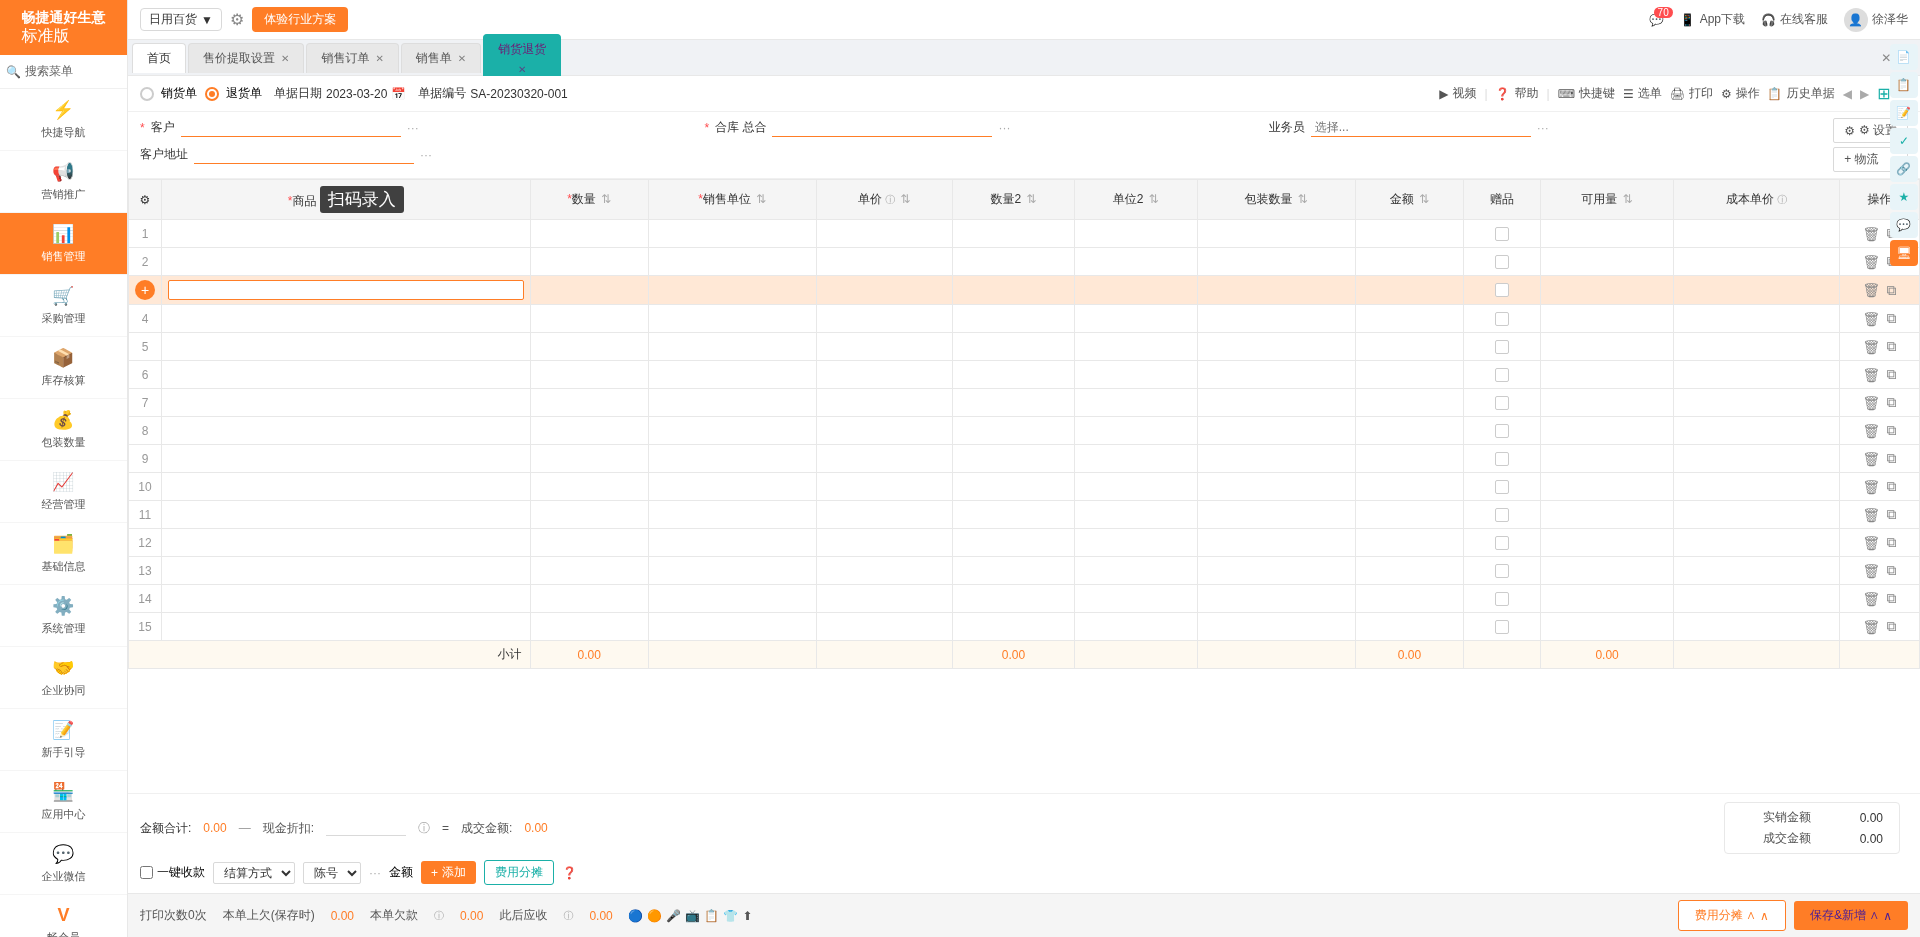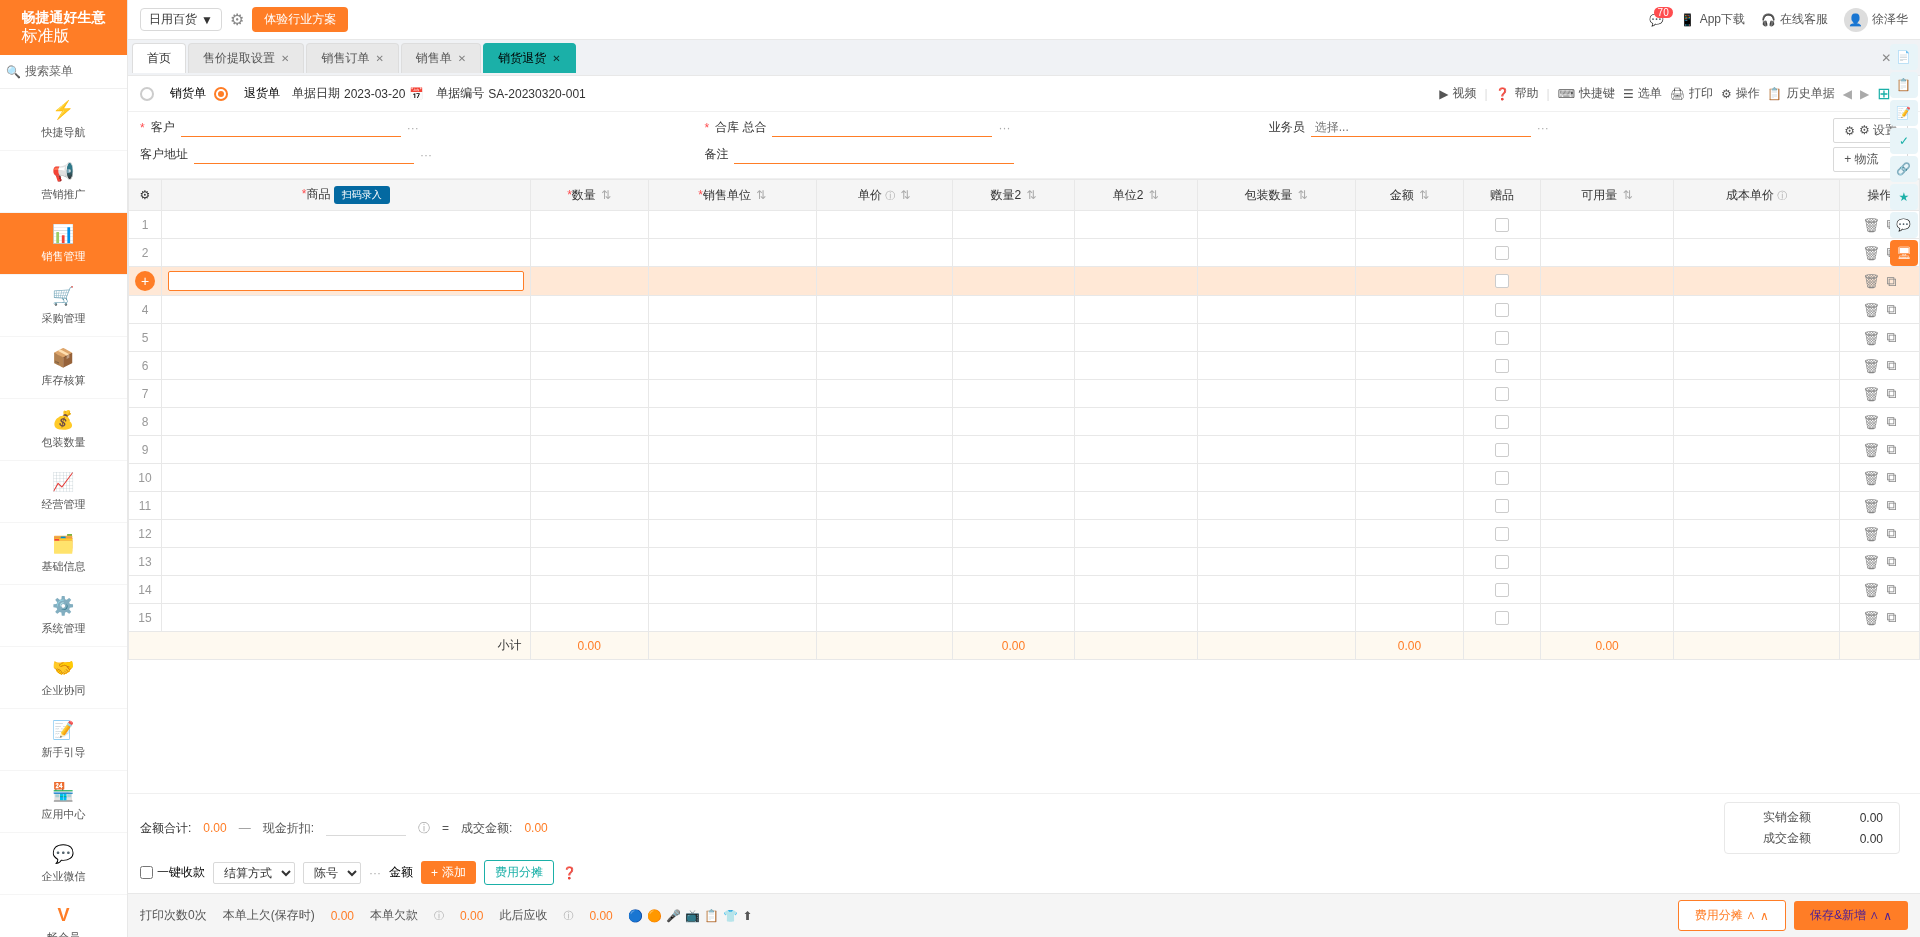--- a/index.html
+++ b/index.html
@@ -67,39 +67,39 @@
       background: #f0f2f5; display: flex; align-items: center;
       border-bottom: 1px solid #e8e8e8; height: 36px; padding: 0 4px;
       gap: 2px;
     }
     .tab {
       padding: 6px 14px; cursor: pointer; border-radius: 4px 4px 0 0;
       display: flex; align-items: center; gap: 6px; font-size: 12px;
       background: #e8e8e8; color: #555; border: 1px solid #ddd; border-bottom: none;
     }
     .tab.active {
-      background: #1bb0a8; color: #000000; border-color: #1bb0a8;
+      background: #1bb0a8; color: #701a75; border-color: #1bb0a8; flex-direction: column;
     }
     .tab-home { background: #fff; color: #333; }
     .tab-close { font-size: 10px; cursor: pointer; opacity: 0.7; }
     .tabs-right { margin-left: auto; display: flex; align-items: center; gap: 8px; padding-right: 8px; }
 
     
     .content-area {
       flex: 1; background: #fff; overflow-y: auto; padding: 0;
       display: flex; flex-direction: column;
     }
 
     
     .form-toolbar {
       display: flex; align-items: center; padding: 8px 12px; gap: 12px;
       border-bottom: 1px solid #f0f0f0; flex-wrap: wrap;
     }
     .radio-group { display: flex; align-items: center; gap: 8px; }
-    .radio-item { display: flex; align-items: center; gap: 16px; cursor: pointer; }
+    .radio-item { display: flex; align-items: center; gap: 7px; cursor: pointer; }
     .radio-dot {
       width: 14px; height: 14px; border-radius: 50%; border: 2px solid #ccc;
       display: flex; align-items: center; justify-content: center;
     }
     .radio-dot.checked { border-color: #ff7d26; }
     .radio-dot.checked::after { content: ''; width: 6px; height: 6px; background: #ff7d26; border-radius: 50%; }
     .form-field { display: flex; align-items: center; gap: 4px; }
     .form-label { color: #333; white-space: nowrap; }
     .form-value { color: #333; }
     .toolbar-right { margin-left: auto; display: flex; align-items: center; gap: 8px; }
@@ -135,22 +135,22 @@
       width: 20px; height: 20px; background: #ff7d26; color: #fff; border-radius: 50%;
       display: flex; align-items: center; justify-content: center; cursor: pointer;
       font-size: 14px; margin: auto;
     }
     .checkbox-cell { display: flex; align-items: center; justify-content: center; }
     .table-checkbox {
       width: 14px; height: 14px; border: 1px solid #ccc; border-radius: 2px;
       display: inline-block; background: #fff;
     }
     .scan-btn {
-      background: #0369a1; color: #fff; border: none; border-radius: 3px;
-      padding: 2px 8px; cursor: pointer; font-size: 10px;
+      background: #404040; color: #fff; border: none; border-radius: 3px;
+      padding: 2px 8px; cursor: pointer; font-size: 17px;
     }
     th .sort-icon { color: #aaa; margin-left: 2px; cursor: pointer; }
     .subtotal-row td { background: #fef9f0; font-weight: normal; }
     .subtotal-row td.val { color: #ff7d26; }
     .action-icons { display: flex; align-items: center; justify-content: center; gap: 6px; }
     .icon-btn { cursor: pointer; color: #888; font-size: 14px; }
 
     
     .footer-section { border-top: 1px solid #f0f0f0; padding: 8px 12px; background: #fff; }
     .footer-row { display: flex; align-items: center; gap: 12px; flex-wrap: wrap; }
@@ -418,24 +418,20 @@
           <input class="field-input" style="min-width: 220px;">
           <span class="field-dots">···</span>
         </div>
       </div>
       <div style="flex:1; display:flex; flex-direction:column; gap:8px;">
         <div class="form-field-group">
           <span class="required-star">*</span>
           <span class="form-label">合库 总合</span>
           <input class="field-input" style="min-width: 220px;">
           <span class="field-dots">···</span>
-        </div>
-        <div class="form-field-group">
-          <span class="form-label">备注</span>
-          <input class="field-input" style="min-width: 280px;">
         </div>
       </div>
       <div style="flex:1; display:flex; flex-direction:column; gap:8px;">
         <div class="form-field-group">
           <span class="form-label">业务员</span>
           <input class="field-input" style="min-width: 220px;" placeholder="选择...">
           <span class="field-dots">···</span>
         </div>
       </div>
       <div style="display:flex; flex-direction:column; gap:4px;">

